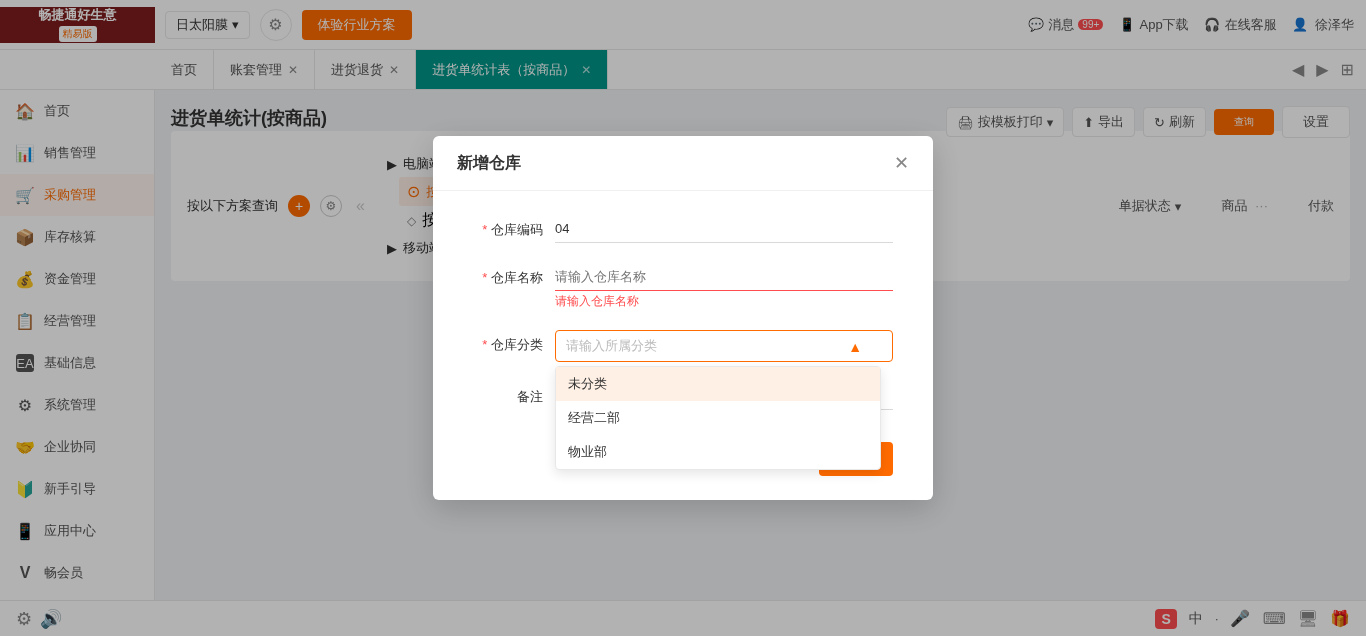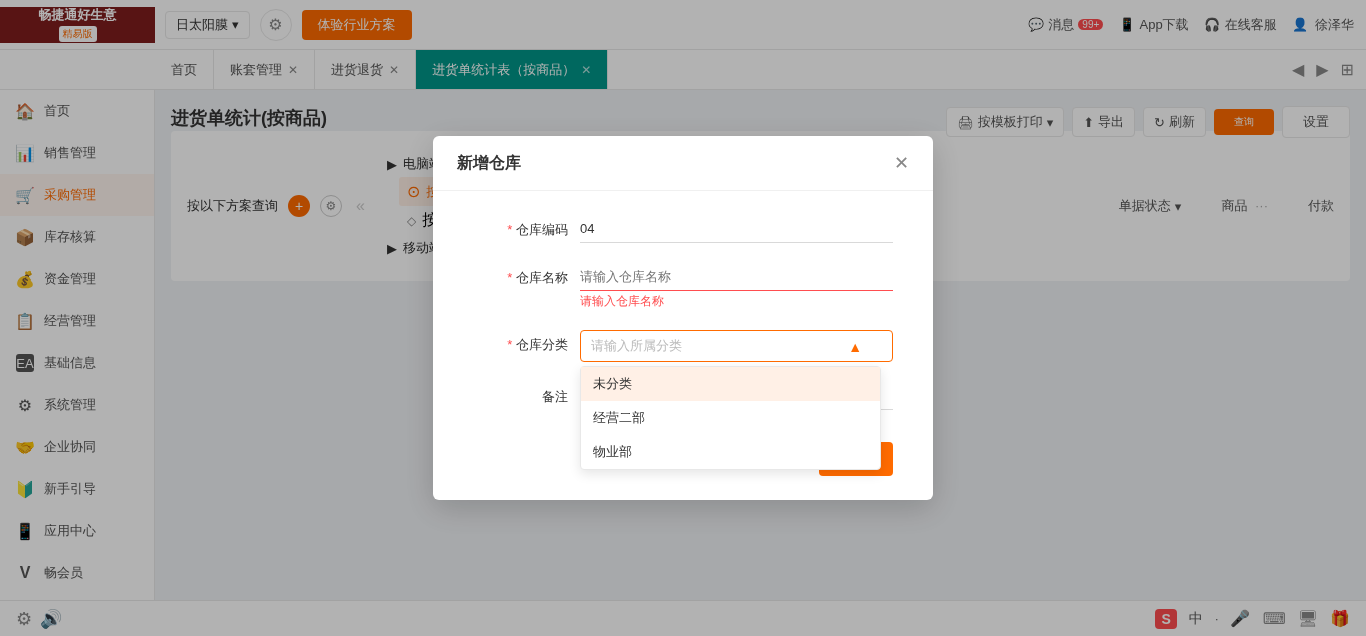--- a/index.html
+++ b/index.html
@@ -148,21 +148,21 @@
     .dialog {
       background: #fff; border-radius: 6px; width: 500px;
       box-shadow: 0 8px 32px rgba(0,0,0,0.18); position: relative; padding-bottom: 24px;
     }
     .dialog-header {
       display: flex; align-items: center; justify-content: space-between;
       padding: 16px 24px; border-bottom: 1px solid #f0f0f0;
     }
     .dialog-title { font-size: 16px; font-weight: bold; color: #333; }
     .dialog-close { font-size: 18px; color: #888; cursor: pointer; }
-    .dialog-body { padding: 24px 40px 0; margin-left: 25px; }
+    .dialog-body { padding: 24px 40px 0; }
     .form-row {
       display: flex; align-items: flex-start; margin-bottom: 20px; gap: 12px;
     }
     .form-label {
       font-size: 13px; color: #333; width: 70px; text-align: right;
       padding-top: 6px; flex-shrink: 0;
     }
     .form-label.required::before { content: '* '; color: #ff4d4f; }
     .form-input {
       flex: 1; border: none; border-bottom: 1px solid #d9d9d9;

